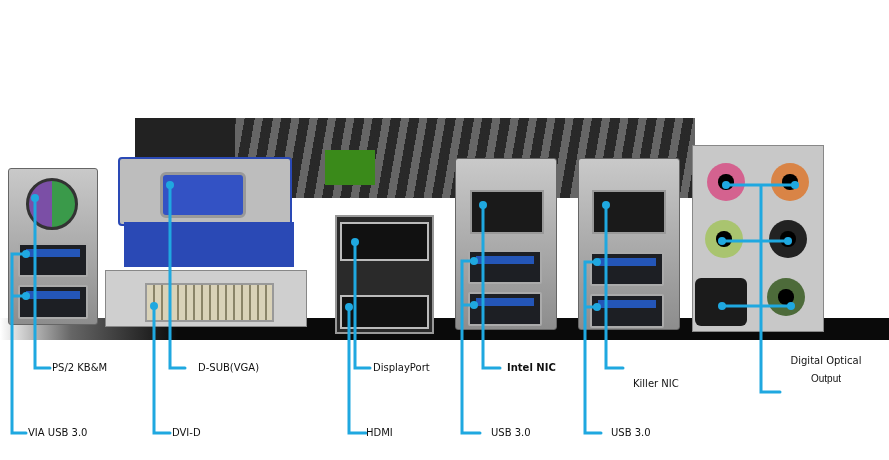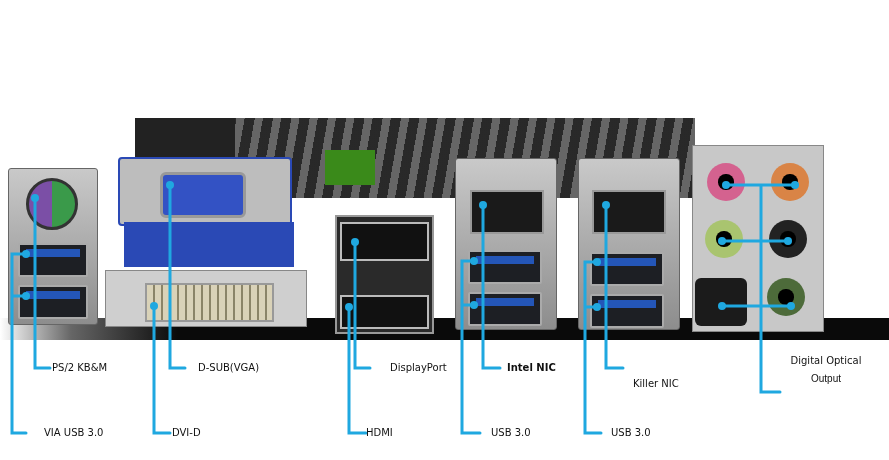--- a/index.html
+++ b/index.html
@@ -104,24 +104,24 @@
     <circle cx="726" cy="185" r="4"></circle>
       <circle cx="795" cy="185" r="4"></circle>
     <circle cx="722" cy="241" r="4"></circle>
       <circle cx="788" cy="241" r="4"></circle>
     <circle cx="722" cy="306" r="4"></circle>
       <circle cx="791" cy="306" r="4"></circle>
   </g>
 </svg>
 
 <div class="lbl" style="left:52px;top:359px;">PS/2 KB&amp;M</div>
-<div class="lbl" style="left:44px;top:424px;">VIA USB 3.0</div>
+<div class="lbl" style="left:28px;top:424px;">VIA USB 3.0</div>
 <div class="lbl" style="left:190px;top:359px;margin-left:8px;">D-SUB(VGA)</div>
 <div class="lbl" style="left:172px;top:424px;">DVI-D</div>
-<div class="lbl" style="left:373px;top:359px;margin-left:17px;">DisplayPort</div>
+<div class="lbl" style="left:373px;top:359px;">DisplayPort</div>
 <div class="lbl" style="left:366px;top:424px;">HDMI</div>
 <div class="lbl" style="left:507px;top:359px;font-weight:bold;">Intel NIC</div>
 <div class="lbl" style="left:491px;top:424px;">USB 3.0</div>
 <div class="lbl" style="left:633px;top:359px;margin-top:16px;">Killer NIC</div>
 <div class="lbl" style="left:611px;top:424px;">USB 3.0</div>
 <div class="lbl lbl-center" style="left:770px;top:352px;width:112px;">
   <div>Digital Optical</div>
   <div style="font-family:Liberation Sans, sans-serif;">Output</div>
 </div>
 

